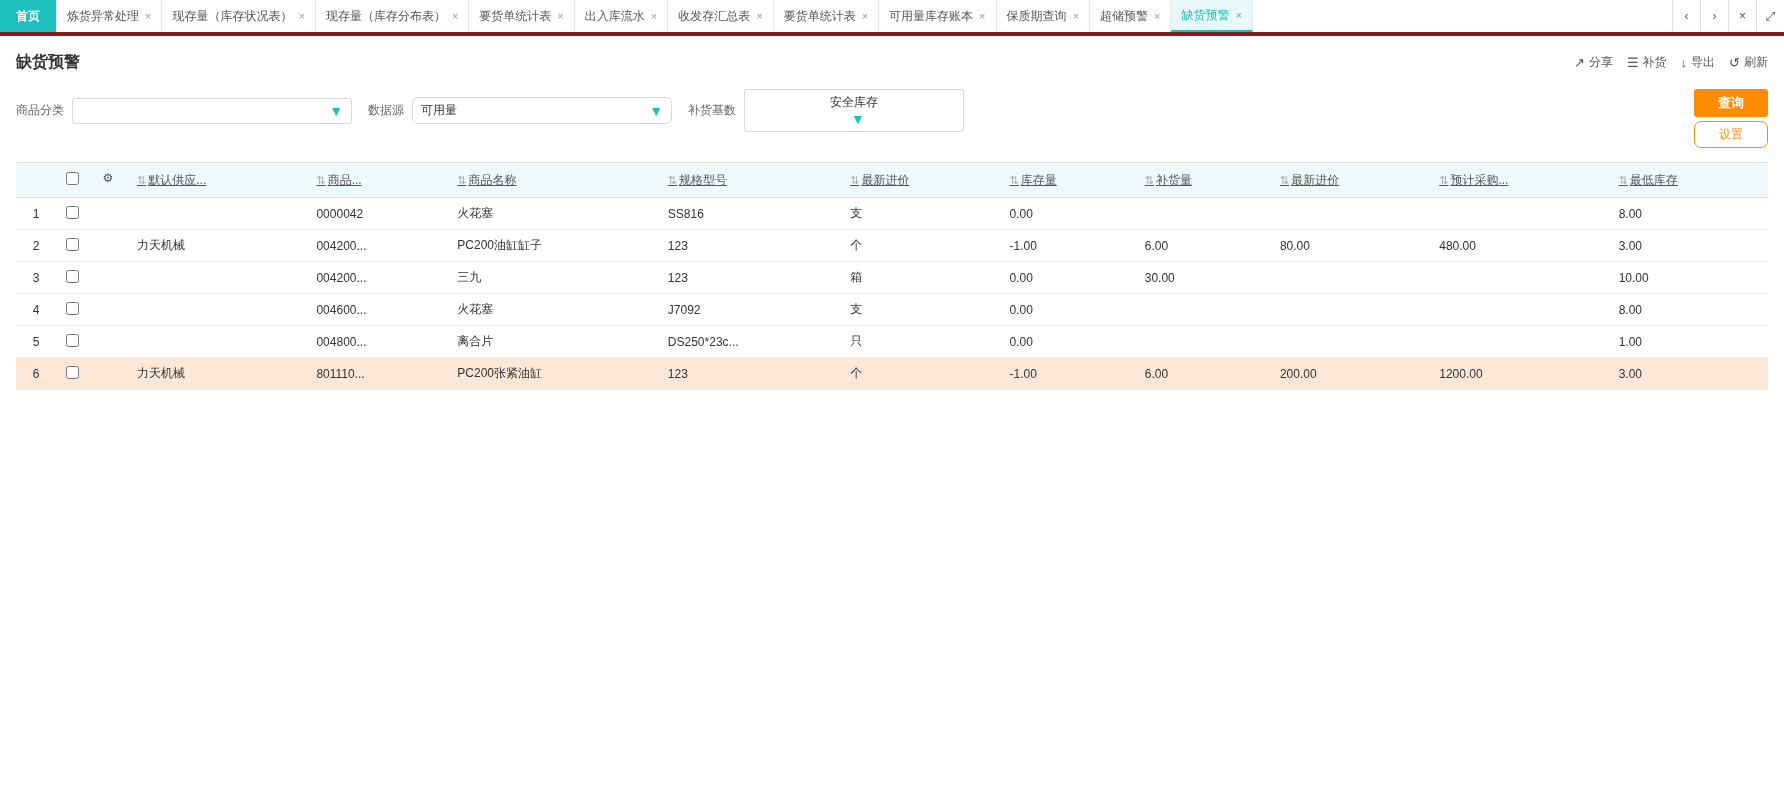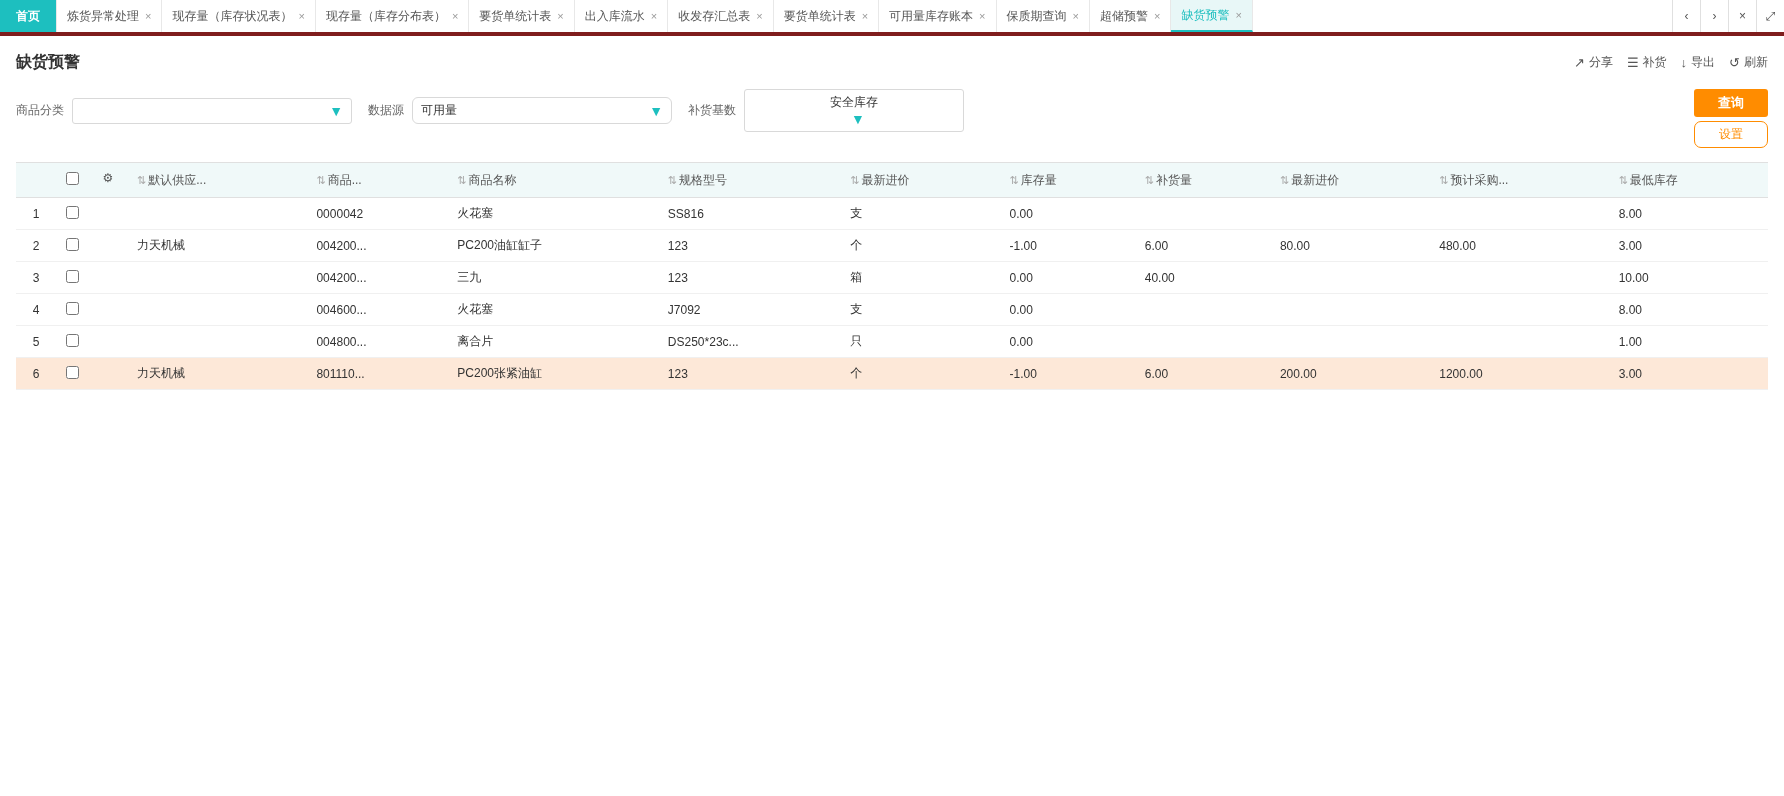--- a/index.html
+++ b/index.html
@@ -195,20 +195,21 @@
     }
     .col-index { width: 40px; text-align: center; }
     .col-check { width: 30px; text-align: center; }
     .col-setting { width: 36px; text-align: center; }
 
     .col-sort {
       display: inline-flex;
       align-items: center;
       gap: 2px;
       cursor: pointer;
+      text-decoration: underline;
     }
     .col-sort::before {
       content: '⇅';
       font-size: 11px;
       color: #aaa;
     }
 
     .gear-icon {
       display: inline-block;
       width: 18px;
@@ -434,21 +435,21 @@
     <td class="col-check">
       <input type="checkbox" style="">
     </td>
     <td class="col-setting"></td>
     <td></td>
     <td>004200...</td>
     <td>三九</td>
     <td>123</td>
     <td>箱</td>
     <td class="num ">0.00</td>
-    <td class="num">40.00</td>
+    <td class="num">30.00</td>
     <td class="num"></td>
     <td class="num"></td>
     <td class="num">10.00</td>
   </tr>
         <tr>
     <td class="col-index">4</td>
     <td class="col-check">
       <input type="checkbox" style="">
     </td>
     <td class="col-setting"></td>

